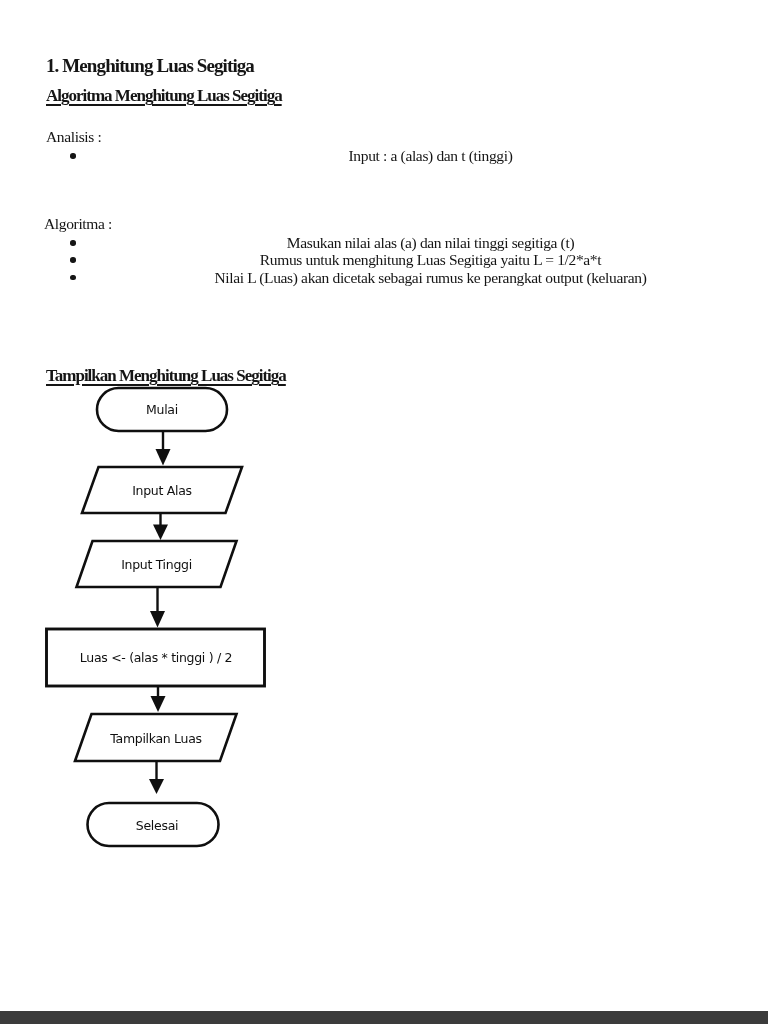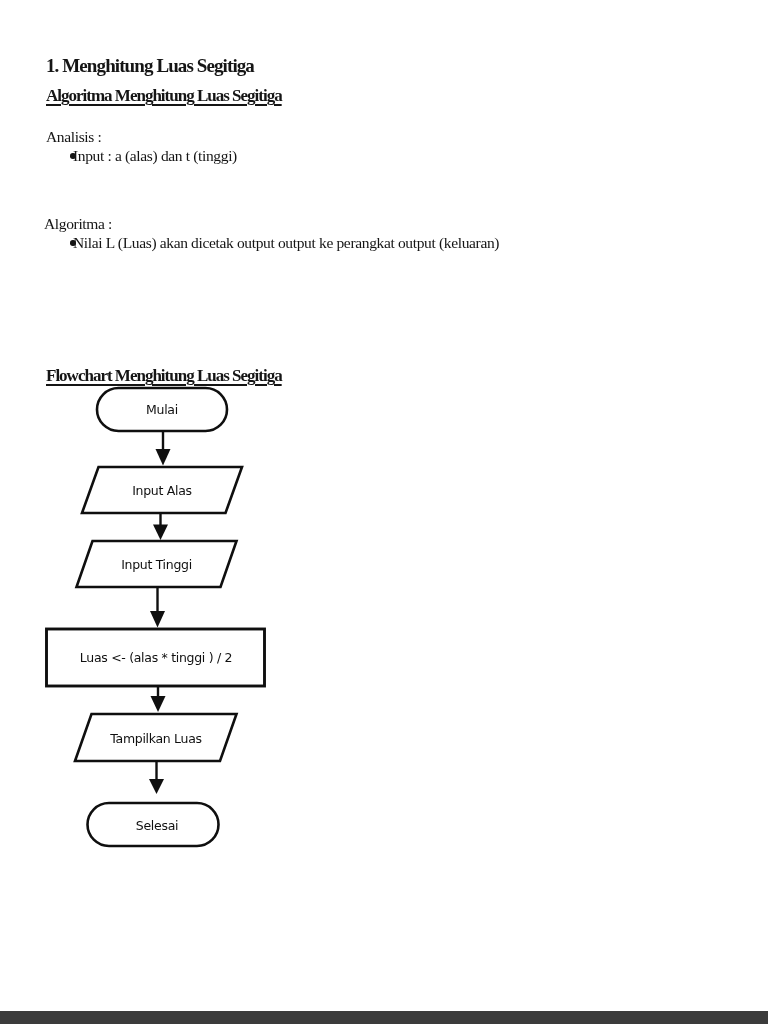--- a/index.html
+++ b/index.html
@@ -16,22 +16,22 @@
     font-size:17px;font-weight:700;letter-spacing:-1px;white-space:nowrap;
     text-decoration:underline;text-decoration-thickness:1.6px;text-underline-offset:2.5px;
   }
   .h2a{left:46px;top:72px;}
   .h2b{left:46px;top:352px;}
   .bodyline{font-size:15.5px;letter-spacing:-0.35px;white-space:nowrap;}
   .lbl-analisis{left:46px;top:112px;}
   .lbl-algoritma{left:44px;top:199px;}
   ul.doclist{list-style:none;margin:0;padding:0;left:0;right:0;}
   ul.doclist li{
-    position:relative;padding-left:73px;font-size:15.5px;letter-spacing:-0.35px;
-    line-height:17.4px;white-space:nowrap;
+    position:relative;padding-left:93px;font-size:15.5px;letter-spacing:-0.35px;
+    line-height:17.4px;white-space:nowrap;text-align:center;
   }
   ul.doclist li::before{
     content:"";position:absolute;left:70px;top:6px;width:5.5px;height:5.5px;
     border-radius:50%;background:#151515;
   }
   .list-analisis{top:147px;}
   .list-algoritma{top:234px;}
   .flowchart-svg{left:0;top:380px;width:310px;height:470px;}
   .flowchart-svg text{
     font-family:"DejaVu Sans","Liberation Sans",sans-serif;
@@ -51,24 +51,26 @@
 
 <p class="abs bodyline lbl-analisis">Analisis :</p>
 
 <ul class="abs doclist list-analisis">
   <li>Input : a (alas) dan t (tinggi)</li>
 </ul>
 
 <p class="abs bodyline lbl-algoritma">Algoritma :</p>
 
 <ul class="abs doclist list-algoritma">
-  <li>Nilai L (Luas) akan dicetak output output ke perangkat output (keluaran)</li>
+  <li>Masukan nilai alas (a) dan nilai tinggi segitiga (t)</li>
+  <li>Rumus untuk menghitung Luas Segitiga yaitu L = 1/2*a*t</li>
+  <li>Nilai L (Luas) akan dicetak sebagai rumus ke perangkat output (keluaran)</li>
 </ul>
 
-<h2 class="abs h2 h2b">Flowchart Menghitung Luas Segitiga</h2>
+<h2 class="abs h2 h2b">Tampilkan Menghitung Luas Segitiga</h2>
 
 <svg class="abs flowchart-svg" viewBox="0 0 310 470" xmlns="http://www.w3.org/2000/svg">
 
   <g>
     <rect class="shape" x="97" y="8" width="130" height="43" rx="21.5" ry="21.5"></rect>
     <text x="162" y="34" text-anchor="middle">Mulai</text>
   </g>
 
   <g>
     <line class="flowline" x1="163" y1="50" x2="163" y2="70"></line>

